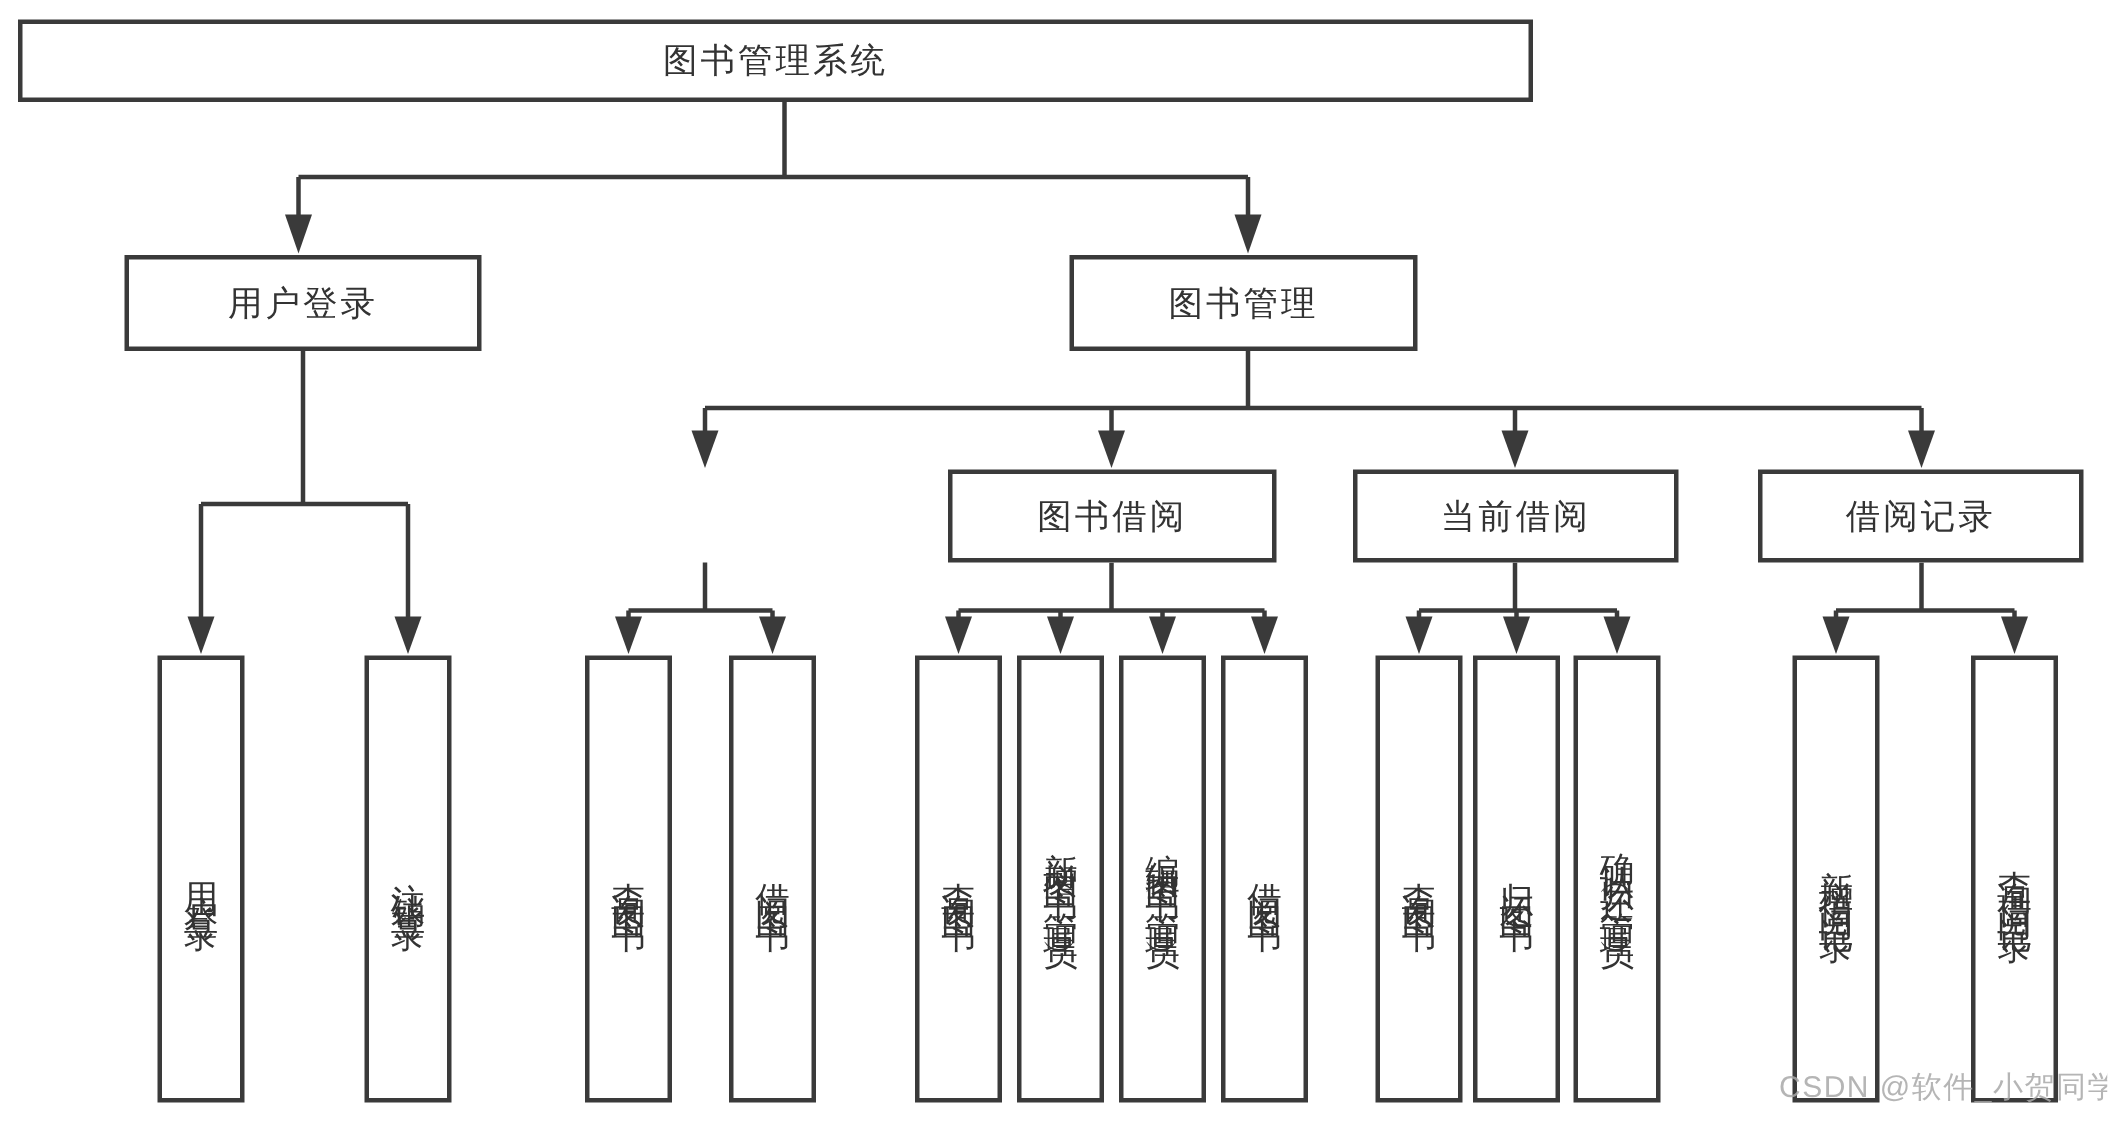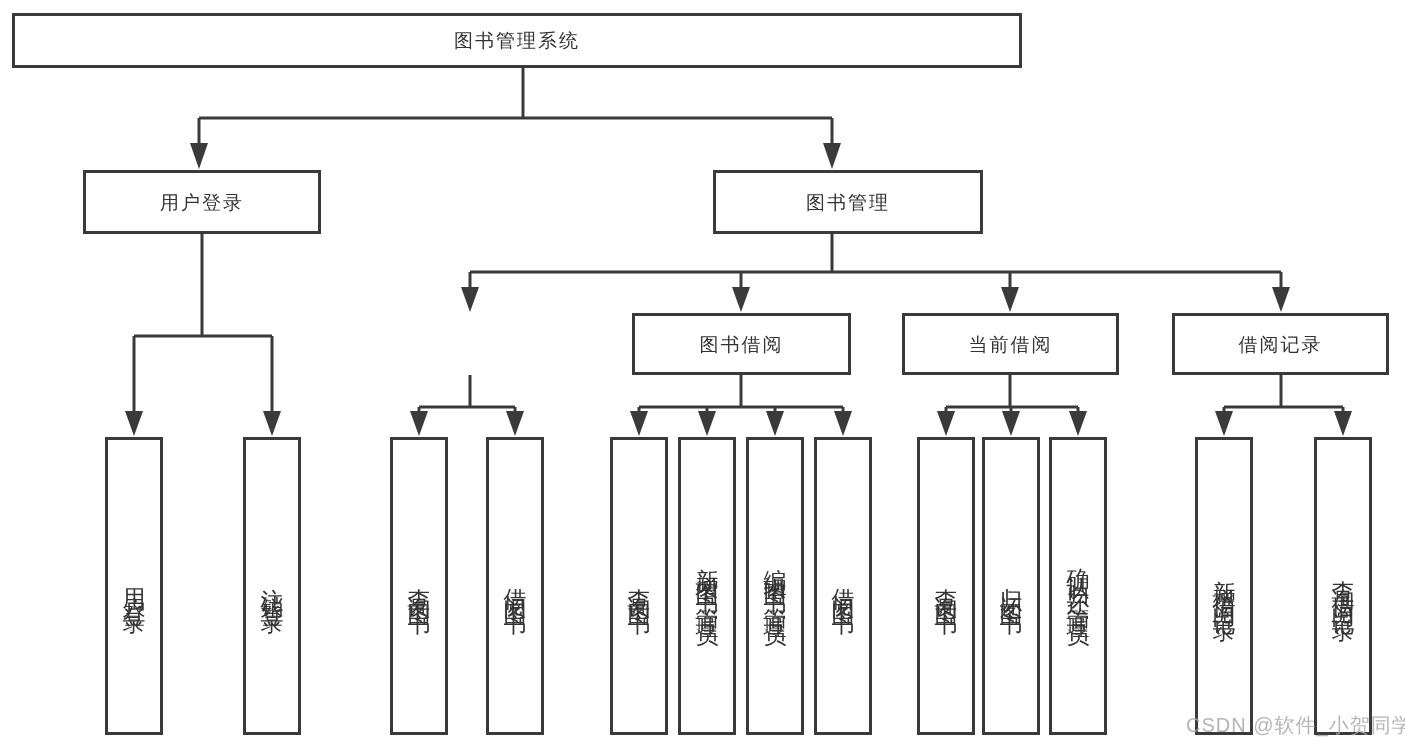--- a/index.html
+++ b/index.html
@@ -15,21 +15,21 @@
     position:absolute;
     box-sizing:border-box;
     border:3px solid #3a3a3a;
     background:#ffffff;
     display:flex;
     align-items:center;
     justify-content:center;
     color:#333333;
   }
   .node.h span{
-    font-size:19px;
+    font-size:23px;
     letter-spacing:2px;
     white-space:nowrap;
     line-height:1;
   }
   .node.v span{
     writing-mode:vertical-rl;
     text-orientation:mixed;
     font-size:23px;
     letter-spacing:8px;
     line-height:1;
@@ -118,21 +118,21 @@
     </g>
   </svg>
 
   <div class="node h" style="left:12px;top:13px;width:1010px;height:55px">
     <span>图书管理系统</span>
   </div>
 
   <div class="node h" style="left:83px;top:170px;width:238px;height:64px">
     <span>用户登录</span>
   </div>
-  <div class="node h" style="left:713px;top:170px;width:270px;height:64px">
+  <div class="node h" style="left:713px;top:170px;width:232px;height:64px">
     <span>图书管理</span>
   </div>
 
   <div class="node h" style="left:632px;top:313px;width:219px;height:62px">
     <span>图书借阅</span>
   </div>
   <div class="node h" style="left:902px;top:313px;width:217px;height:62px">
     <span>当前借阅</span>
   </div>
   <div class="node h" style="left:1172px;top:313px;width:217px;height:62px">

